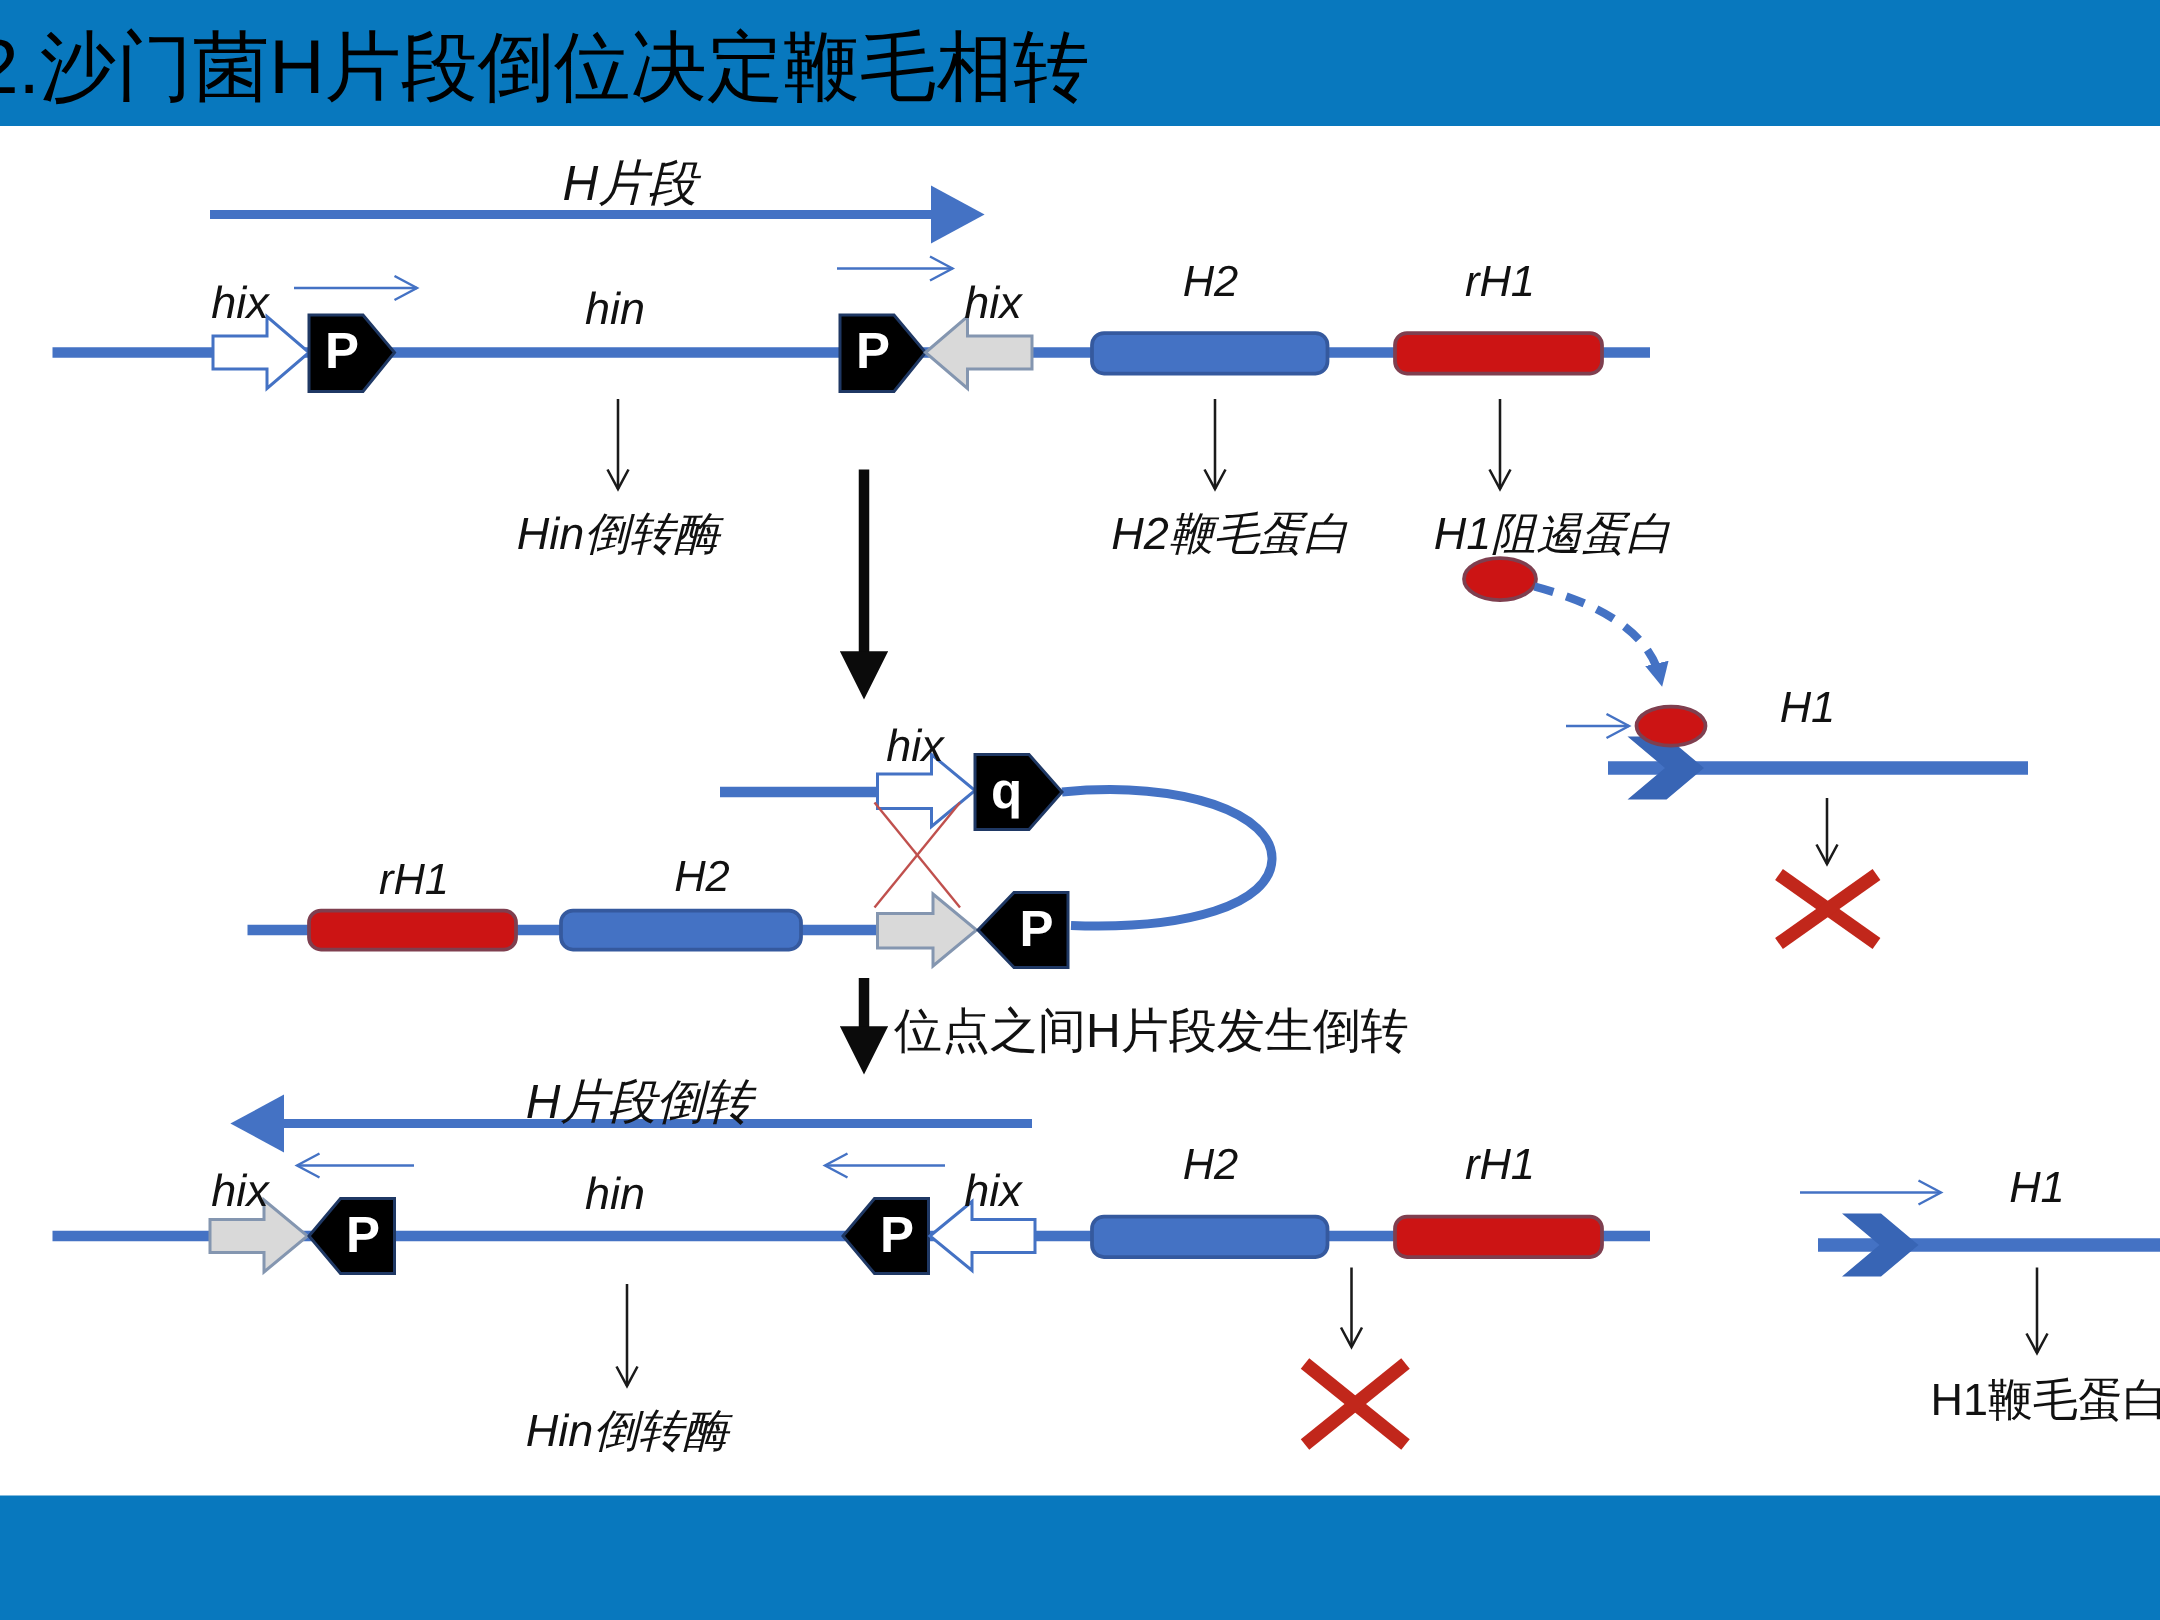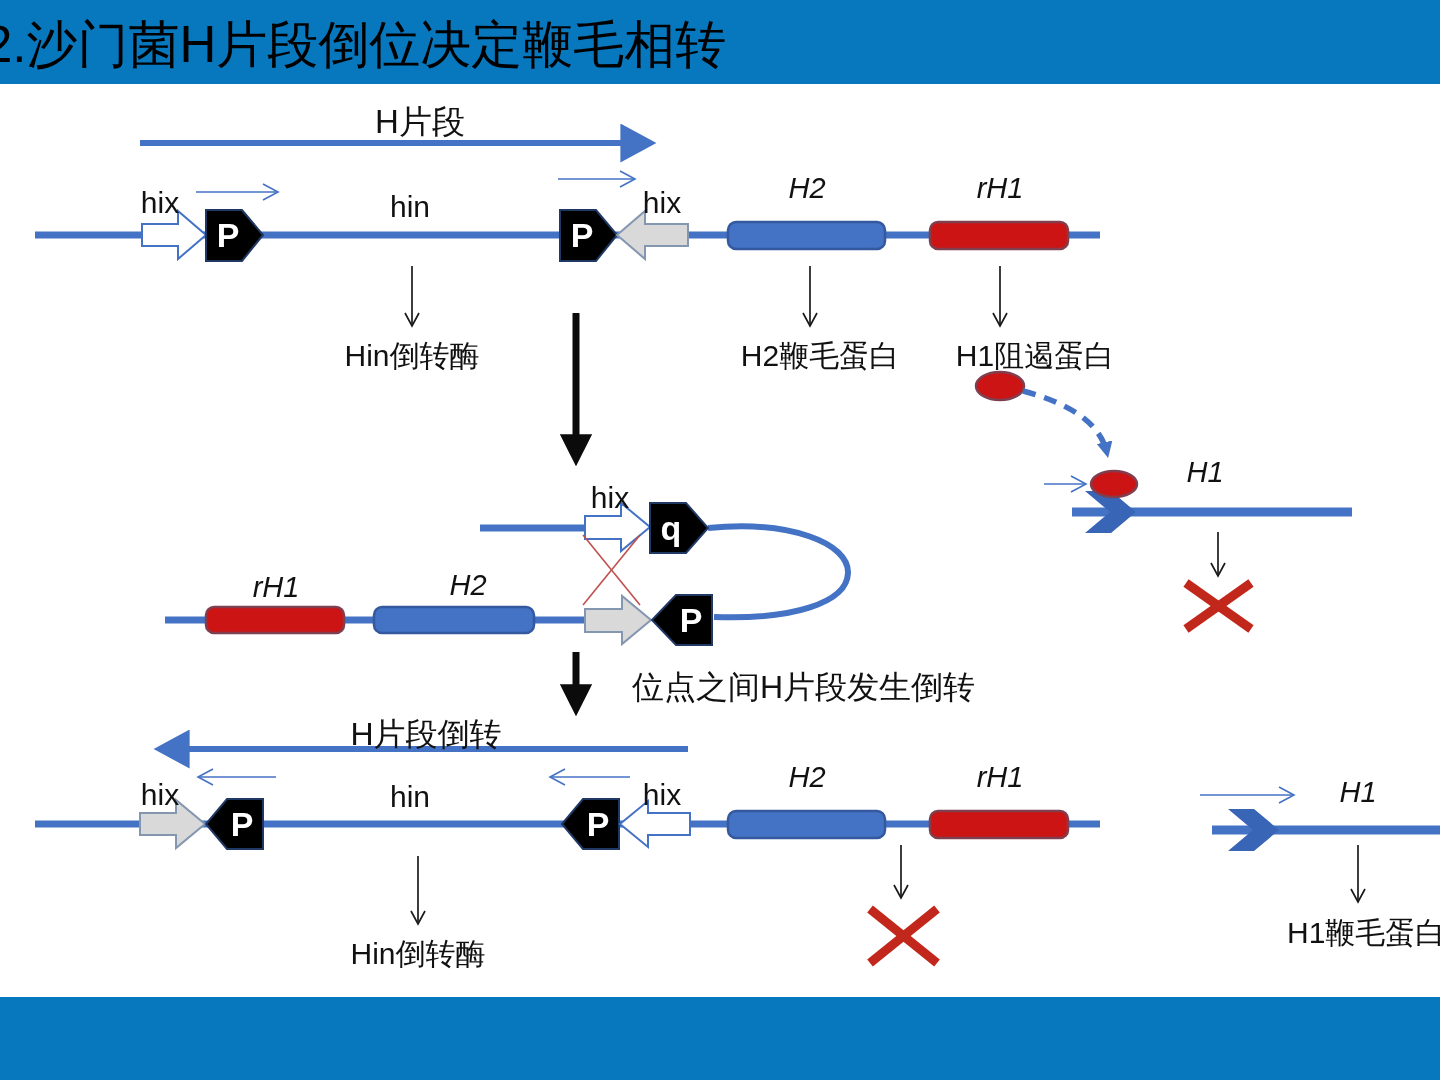--- a/index.html
+++ b/index.html
@@ -5,21 +5,21 @@
   html,body{margin:0;padding:0;background:#ffffff;}
   .stage{position:relative;width:1440px;height:1080px;overflow:hidden;
          font-family:"Liberation Sans", sans-serif;background:#ffffff;}
   .band{position:absolute;left:0;width:1440px;background:#0878BE;}
   .band.top{top:0;height:84px;}
   .band.bottom{top:997px;height:83px;}
   .title{position:absolute;left:-16px;top:11px;font-size:51px;color:#000;
          white-space:nowrap;font-weight:500;}
   svg.diagram{position:absolute;left:0;top:0;z-index:1;}
   .lbl{position:absolute;z-index:2;color:#111;font-size:30px;white-space:nowrap;}
-  .ctr{transform:translateX(-50%);}
+  .ctr{transform:translateX(-50%);font-style:italic;}
   .gene{font-style:italic;font-size:29px;}
   .step{font-size:32px;}
   .pl{position:absolute;z-index:3;color:#fff;font-weight:bold;font-size:34px;
       transform:translate(-50%,-54%);line-height:1;}
 </style>
 </head>
 <body>
 
 <div class="stage">
 
@@ -111,21 +111,21 @@
   <div class="lbl ctr" style="left:662px;top:186px;">hix</div>
   <div class="lbl ctr gene" style="left:807px;top:172px;">H2</div>
   <div class="lbl ctr gene" style="left:1000px;top:172px;">rH1</div>
   <div class="lbl ctr" style="left:412px;top:336px;">Hin倒转酶</div>
   <div class="lbl ctr" style="left:820px;top:336px;">H2鞭毛蛋白</div>
   <div class="lbl ctr" style="left:1035px;top:336px;">H1阻遏蛋白</div>
 
   <div class="lbl ctr" style="left:610px;top:481px;">hix</div>
   <div class="lbl ctr gene" style="left:276px;top:571px;">rH1</div>
   <div class="lbl ctr gene" style="left:468px;top:569px;">H2</div>
-  <div class="lbl step" style="left:596px;top:666px;margin-left:36px;">位点之间H片段发生倒转</div>
+  <div class="lbl step" style="left:596px;top:666px;">位点之间H片段发生倒转</div>
 
   <div class="lbl ctr gene" style="left:1205px;top:456px;">H1</div>
 
   <div class="lbl ctr step" style="left:426px;top:713px;">H片段倒转</div>
   <div class="lbl ctr" style="left:160px;top:778px;">hix</div>
   <div class="lbl ctr" style="left:410px;top:780px;">hin</div>
   <div class="lbl ctr" style="left:662px;top:778px;">hix</div>
   <div class="lbl ctr gene" style="left:807px;top:761px;">H2</div>
   <div class="lbl ctr gene" style="left:1000px;top:761px;">rH1</div>
   <div class="lbl ctr" style="left:418px;top:934px;">Hin倒转酶</div>

